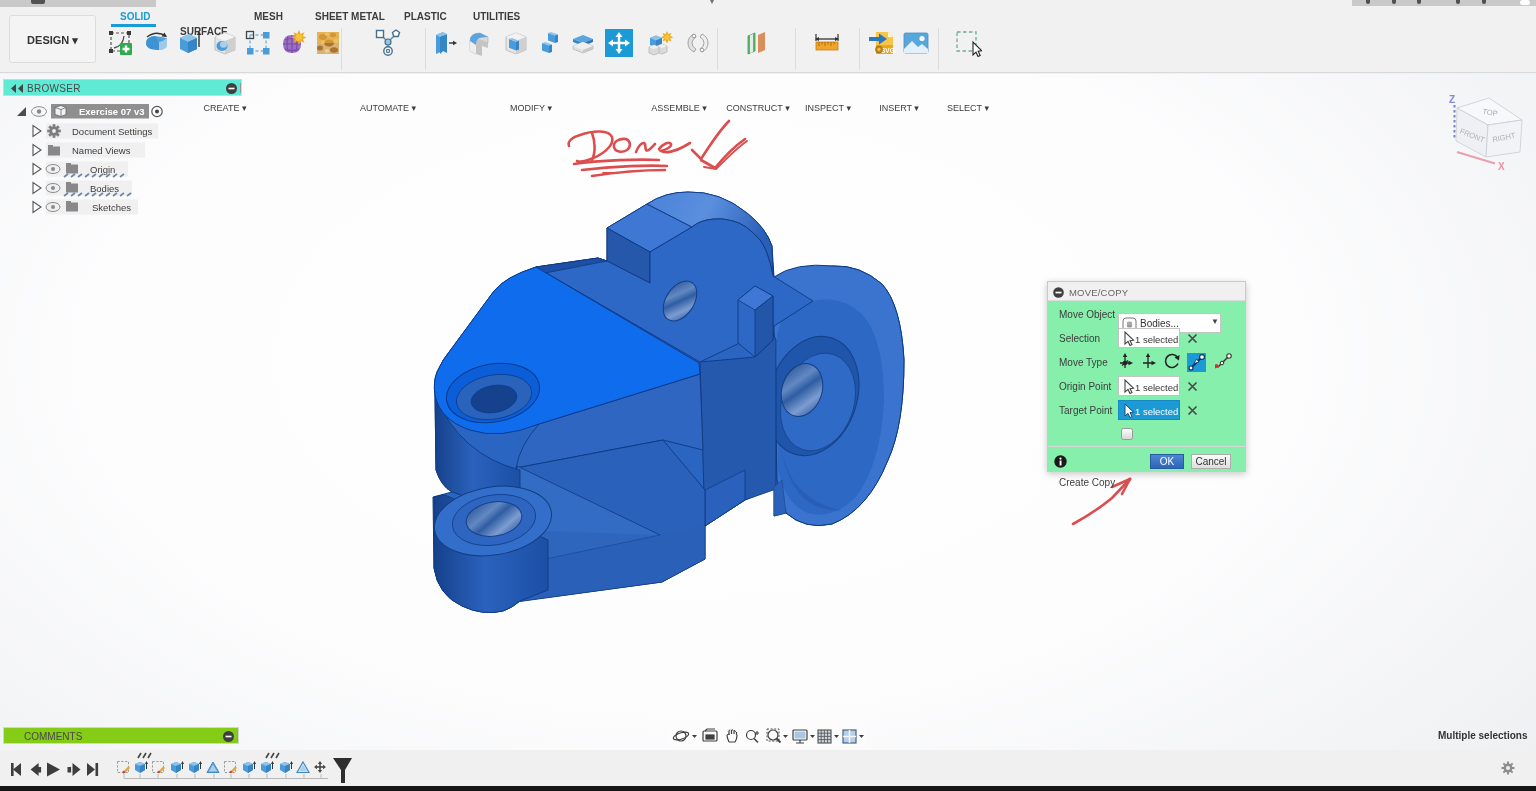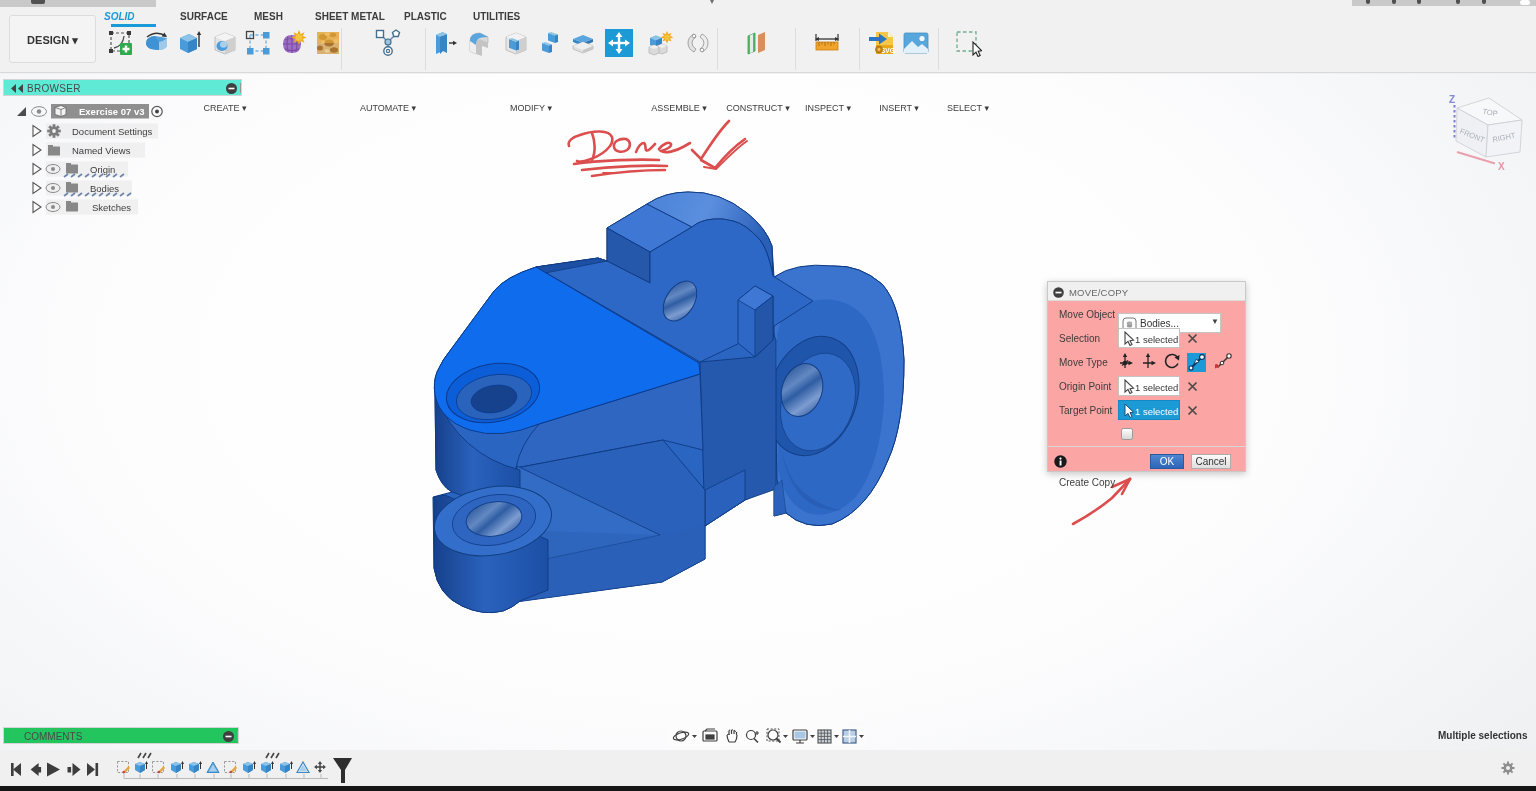--- a/index.html
+++ b/index.html
@@ -14,45 +14,45 @@
 .tab.active { color:#199bd7; }
 #solidline { position:absolute; left:111px; top:24px; width:45px; height:3px; background:#199bd7; }
 #toolbar { position:absolute; left:0; top:27px; width:1536px; height:46px; border-bottom:1px solid #d9d9d9; }
 #designbtn { position:absolute; left:9px; top:15px; width:87px; height:48px; background:#f4f4f4; border:1px solid #dcdcdc; border-radius:3px; text-align:center; line-height:48px; font-size:11px; font-weight:bold; color:#333; z-index:3;}
 .gsep { position:absolute; top:1px; width:1px; height:42px; background:#dcdcdc; }
 .glabel { position:absolute; top:32px; font-size:9px; color:#3c3c3c; text-align:center; white-space:nowrap; transform:translateX(-50%);margin-top:44px; }
 .ticon { position:absolute; top:30px; width:28px; height:28px; }
 #canvas { position:absolute; left:0; top:74px; width:1536px; height:676px; background:radial-gradient(ellipse 1300px 750px at 45% 42%, #ffffff 0%, #fdfdfe 45%, #f1f2f4 78%, #e7e9ec 100%); }
 #browser { position:absolute; left:3px; top:79px; width:239px; height:17px; background:#5eead4; border:1px solid #d4d4d4; }
 #browser .lbl { position:absolute; left:23px; top:3px; font-size:10px; color:#4a4a4a; letter-spacing:0.3px;}
-#dlg { position:absolute; left:1047px; top:281px; width:199px; height:191px; background:#fca5a5; border:1px solid #c9c9c9; box-shadow:0 2px 7px rgba(0,0,0,0.22); }
+#dlg { position:absolute; left:1047px; top:281px; width:199px; height:191px; background:#86efac; border:1px solid #c9c9c9; box-shadow:0 2px 7px rgba(0,0,0,0.22); }
 .dlbl { position:absolute; left:11px; font-size:10px; color:#3c3c3c; }
 .dbox { position:absolute; background:#fff; border:1px solid #c4c4c4; white-space:nowrap; overflow:hidden;}
 #timeline { position:absolute; left:0; top:750px; width:1536px; height:36px; background:#f0f0f0; }
 #bottomstrip { position:absolute; left:0; top:786px; width:1536px; height:5px; background:#151515; }
-#comments { position:absolute; left:3px; top:727px; width:236px; height:17px; background:#22c55e; border:1px solid #d4d4d4; }
+#comments { position:absolute; left:3px; top:727px; width:236px; height:17px; background:#84cc16; border:1px solid #d4d4d4; }
 #multisel { position:absolute; left:1438px; top:730px; font-size:10px; font-weight:bold; color:#333; }
 </style>
 </head>
 <body>
 <div id="app">
   <div id="titlestrip">
     <div class="lgray"></div>
     <div class="dtab"></div>
     <div class="chev">▾</div>
     <div class="rgray"></div>
     <div class="dot" style="left:1366px;"></div>
     <div class="dot" style="left:1392px;"></div>
     <div class="dot" style="left:1417px;"></div>
     <div class="dot" style="left:1456px;"></div>
     <div class="dot" style="left:1482px;"></div>
     <div class="dot" style="left:1520px;width:10px;height:5px;background:#fdfdfd;border-radius:5px;"></div>
   </div>
-  <div class="tab active" style="left:104px;font-style:italic;">SOLID</div>
-  <div class="tab" style="left:180px;">SURFACE</div>
+  <div class="tab active" style="left:120px;">SOLID</div>
+  <div class="tab" style="left:180px;margin-top:15px;">SURFACE</div>
   <div class="tab" style="left:254px;">MESH</div>
   <div class="tab" style="left:315px;">SHEET METAL</div>
   <div class="tab" style="left:404px;">PLASTIC</div>
   <div class="tab" style="left:473px;">UTILITIES</div>
   <div id="solidline"></div>
   <div id="canvas"></div>
   <div id="toolbar">
     <div class="gsep" style="left:341px;"></div>
     <div class="gsep" style="left:425px;"></div>
     <div class="gsep" style="left:717px;"></div>

